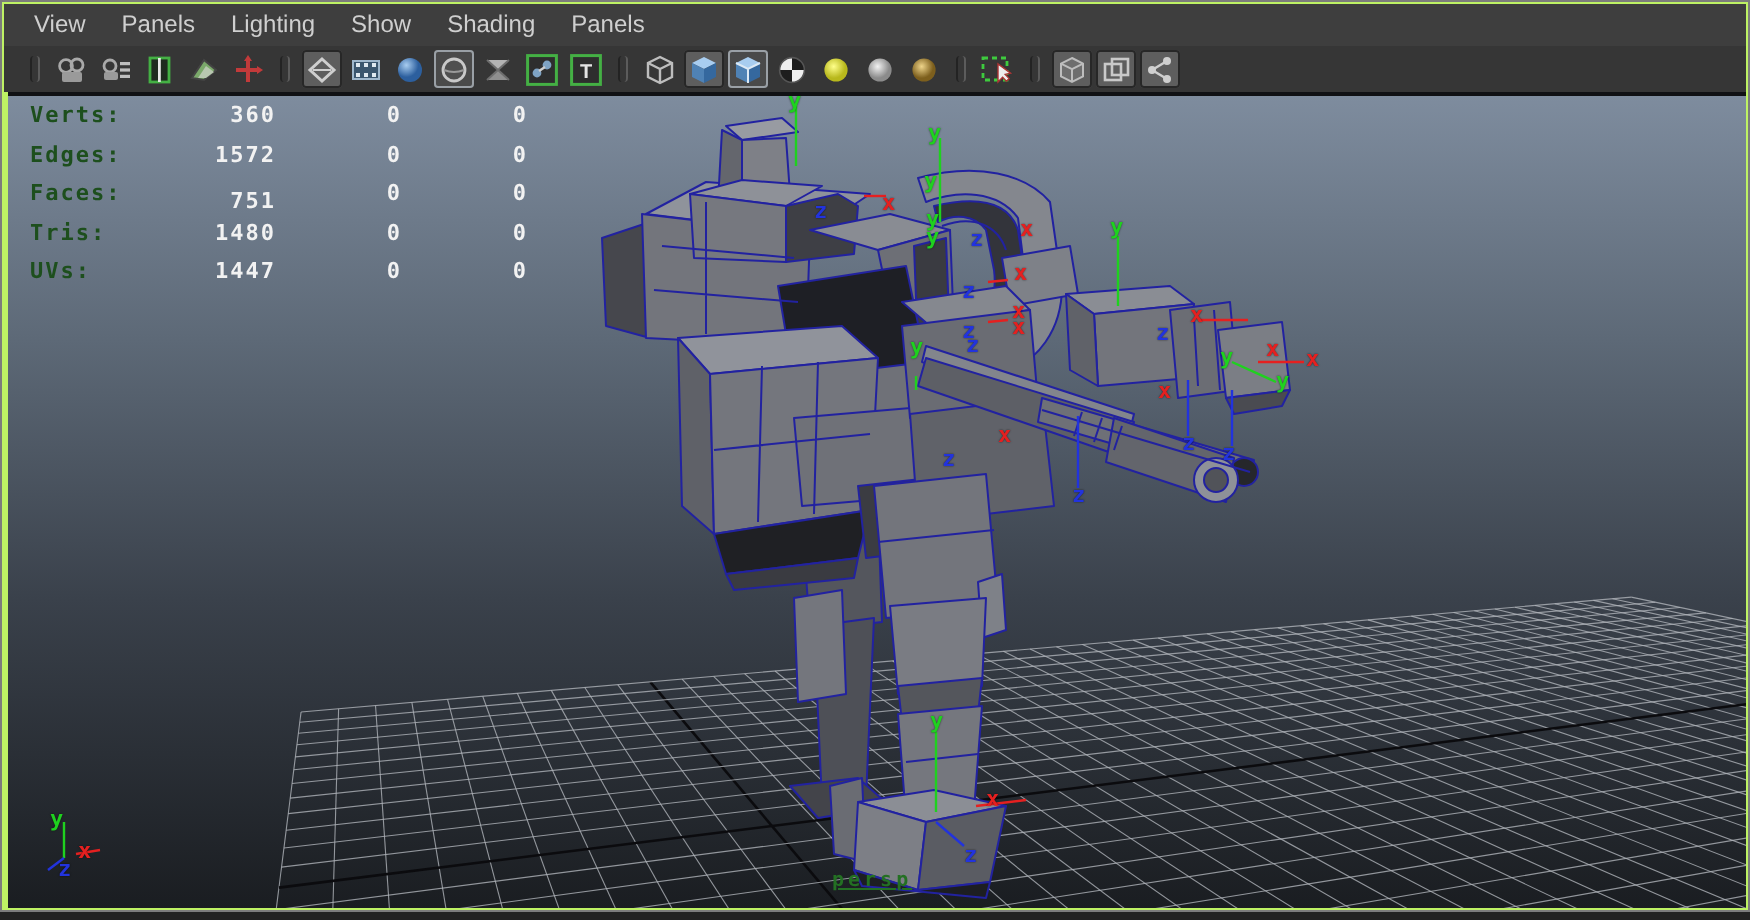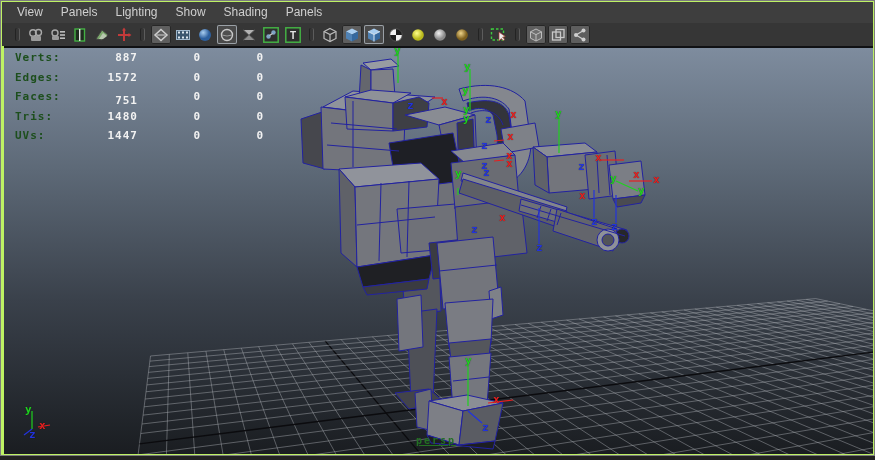--- a/index.html
+++ b/index.html
@@ -426,21 +426,21 @@
           <line x1="538" y1="205" x2="538" y2="241" stroke="#2233dd" stroke-width="1.2"></line>
           <line x1="593" y1="187" x2="593" y2="215" stroke="#2233dd" stroke-width="1.2"></line>
           <line x1="615" y1="192" x2="615" y2="220" stroke="#2233dd" stroke-width="1.2"></line>
           <line x1="467" y1="408" x2="481" y2="420" stroke="#2233dd" stroke-width="1.2"></line>
           <line x1="31" y1="426" x2="23" y2="432" stroke="#2233dd" stroke-width="1.2"></line>
         </g>
     </svg>
 
     <div id="hud">
         <span class="hud-label" style="left: 11px; top: 3px;">Verts:</span>
-        <span class="hud-val" style="left: 64px; top: 3px; width: 70px;">887</span>
+        <span class="hud-val" style="left: 64px; top: 3px; width: 70px;">360</span>
         <span class="hud-val" style="left: 140px; top: 3px; width: 57px;">0</span>
         <span class="hud-val" style="left: 203px; top: 3px; width: 57px;">0</span>
         <span class="hud-label" style="left: 11px; top: 22.5px;">Edges:</span>
         <span class="hud-val" style="left: 64px; top: 22.5px; width: 70px;">1572</span>
         <span class="hud-val" style="left: 140px; top: 22.5px; width: 57px;">0</span>
         <span class="hud-val" style="left: 203px; top: 22.5px; width: 57px;">0</span>
         <span class="hud-label" style="left: 11px; top: 42px; text-align: center;">Faces:</span>
         <span class="hud-val" style="left: 64px; top: 46px; width: 70px;">751</span>
         <span class="hud-val" style="left: 140px; top: 42px; width: 57px;">0</span>
         <span class="hud-val" style="left: 203px; top: 42px; width: 57px;">0</span>

